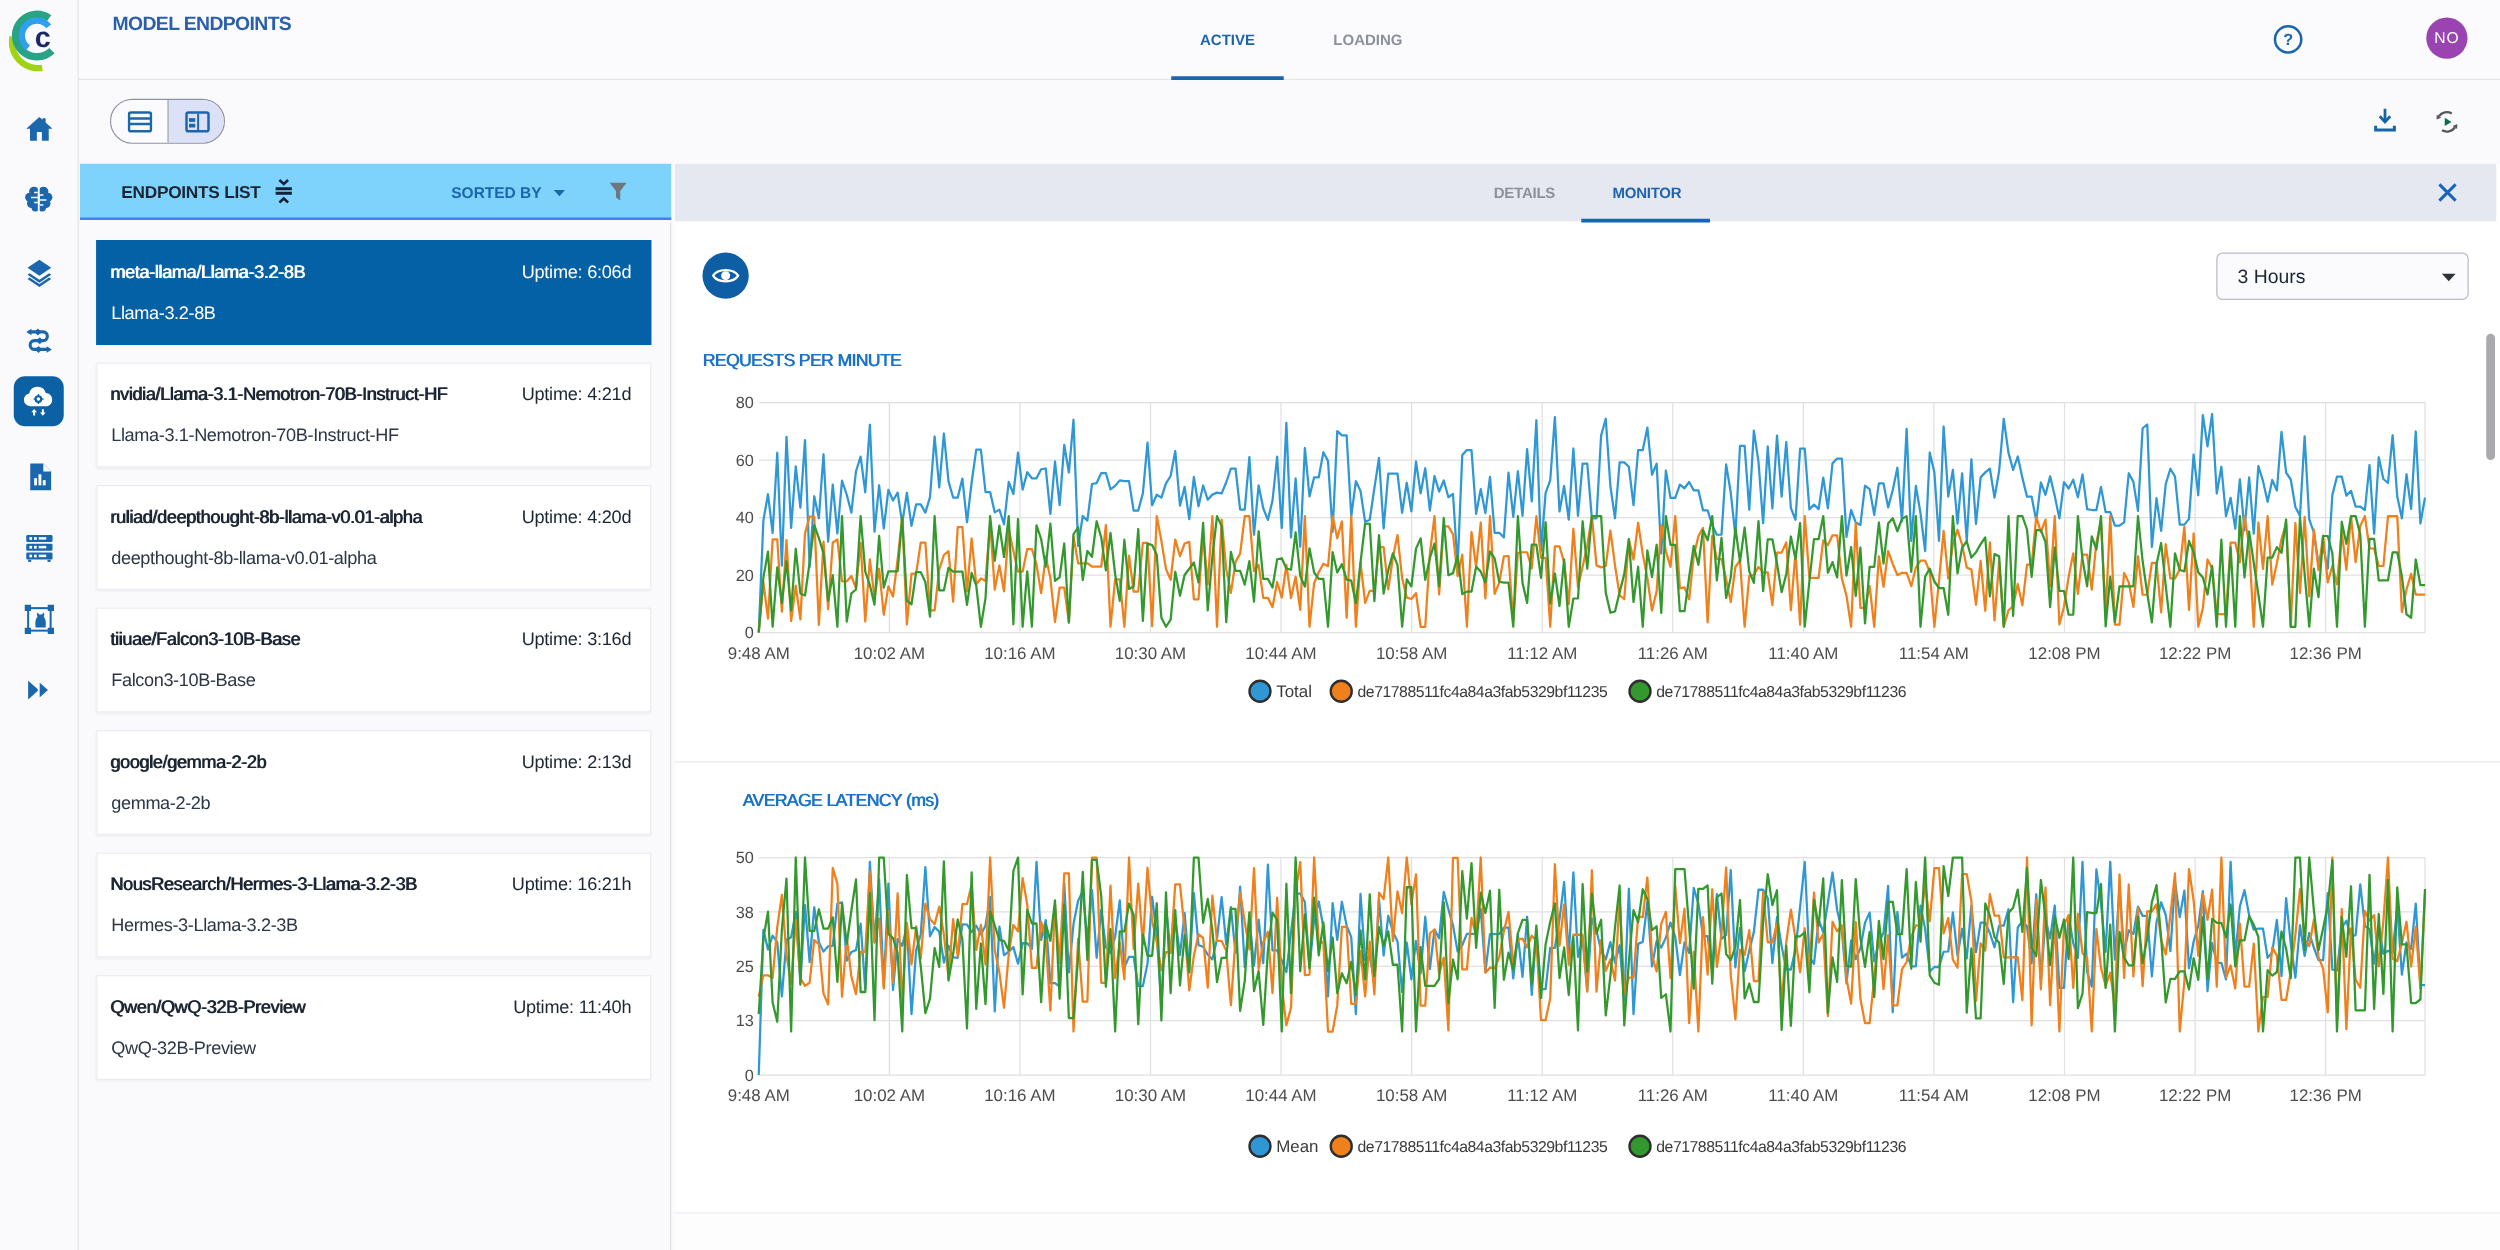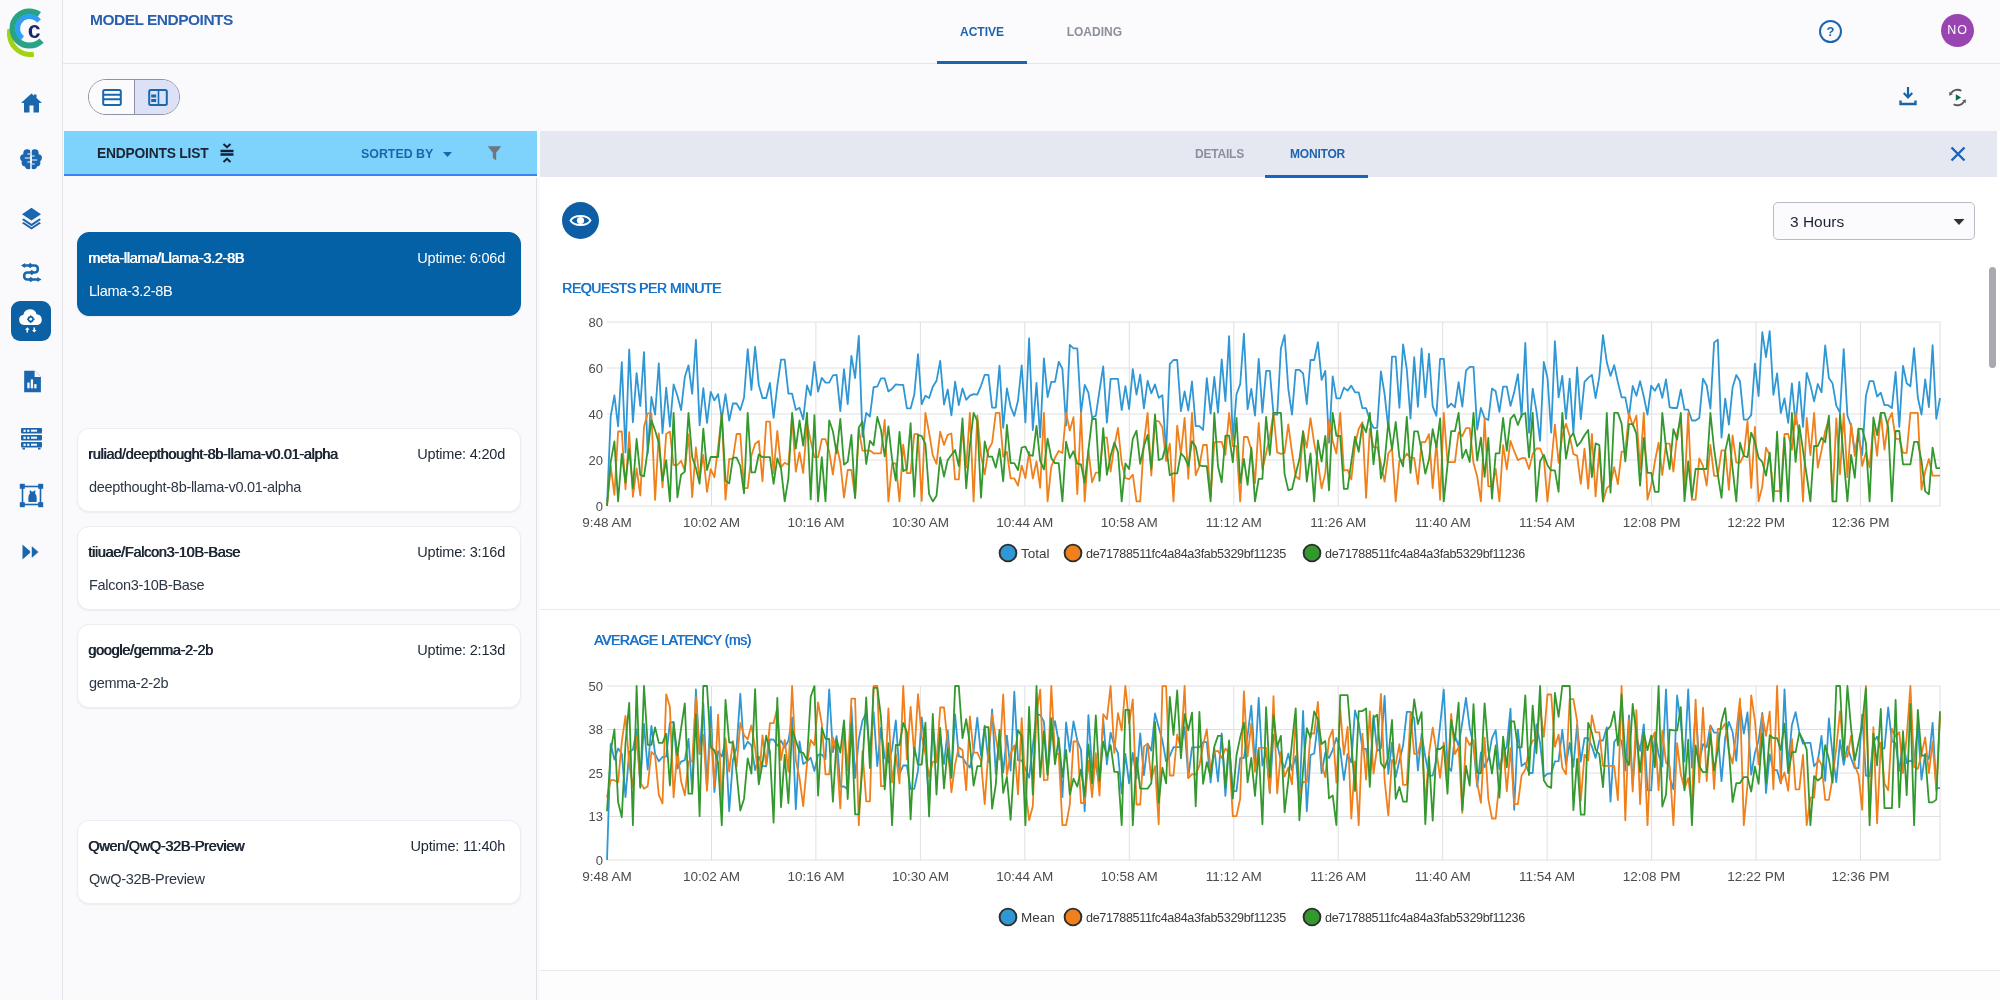--- a/index.html
+++ b/index.html
@@ -20,21 +20,21 @@
   #pill .hl { left:0; background:#fbfbfe; border-right:1px solid #8d93a0; }
   #pill .hr { left:46px; background:#dde1f8; }
   
   #sidebar { position:absolute; left:0; top:0; width:63px; height:1000px; background:#fafafd; border-right:1px solid #e3e3ea; }
   #selbox { position:absolute; left:11px; top:301px; width:40px; height:40px; background:#0b61a4; border-radius:9px; }
   
   #lp-head { position:absolute; left:64px; top:131px; width:473px; height:45px; background:#7dd3fc; border-bottom:2px solid #3b82f6; }
   #lp-title { position:absolute; left:33px; top:15px; font-size:13.8px; font-weight:bold; color:#1c2333; letter-spacing:-0.2px; }
   #lp-sorted { position:absolute; left:297px; top:16px; font-size:12.4px; font-weight:bold; color:#1d64ae; letter-spacing:0px; }
   #lp-body { position:absolute; left:64px; top:178px; width:473px; height:822px; background:#fafafc; border-right:1px solid #e0e1e8; }
-  .card { position:absolute; left:13px; width:444px; height:84px; background:#fff; border:1px solid #ececf2; border-radius:12px; box-shadow:0 1px 2px rgba(0,0,0,0.06);margin-top:40px; }
+  .card { position:absolute; left:13px; width:444px; height:84px; background:#fff; border:1px solid #ececf2; border-radius:0; box-shadow:0 1px 2px rgba(0,0,0,0.06); }
   .card.sel { background:#0561a6; border-color:#0561a6; }
   .ct { position:absolute; left:10px; top:17px; font-size:14.5px; font-weight:normal; text-shadow:0.7px 0 currentColor; color:#1c2633; letter-spacing:-0.3px; white-space:nowrap; }
   .cu { position:absolute; right:15px; top:17px; font-size:14.5px; color:#1c2633; letter-spacing:-0.2px; }
   .cs { position:absolute; left:11px; top:50px; font-size:14.5px; color:#2c3644; letter-spacing:-0.3px; }
   .sel .ct,.sel .cu,.sel .cs { color:#fff; }
   
   #rp { position:absolute; left:540px; top:131px; width:1460px; height:990px; background:#fff; }
   #rp-head { position:absolute; left:0; top:0; width:1457px; height:46px; background:#e5e8f1; }
   .rtab { position:absolute; top:16px; font-size:12px; font-weight:bold; letter-spacing:-0.2px; }
   #rtab-det { left:655px; color:#8b909b; }
@@ -200,34 +200,44 @@
   <svg style="position:absolute;left:423px;top:14px" width="15" height="17" viewBox="0 0 17 18">
 <path d="M0.8 0.8 H16.2 L10.4 8.2 V16.8 L6.6 14 V8.2 Z" fill="#6f7680"></path>
     </svg>
 </div>
 <div id="lp-body">
   <div class="card sel" style="top:14px;">
     <div class="ct">meta-llama/Llama-3.2-8B</div>
       <div class="cu">Uptime: 6:06d</div>
       <div class="cs">Llama-3.2-8B</div>
   </div>
+  <div class="card" style="top:112px;">
+    <div class="ct">nvidia/Llama-3.1-Nemotron-70B-Instruct-HF</div>
+      <div class="cu">Uptime: 4:21d</div>
+      <div class="cs">Llama-3.1-Nemotron-70B-Instruct-HF</div>
+  </div>
   <div class="card" style="top:210px;">
     <div class="ct">ruliad/deepthought-8b-llama-v0.01-alpha</div>
       <div class="cu">Uptime: 4:20d</div>
       <div class="cs">deepthought-8b-llama-v0.01-alpha</div>
   </div>
   <div class="card" style="top:308px;">
     <div class="ct">tiiuae/Falcon3-10B-Base</div>
       <div class="cu">Uptime: 3:16d</div>
       <div class="cs">Falcon3-10B-Base</div>
   </div>
   <div class="card" style="top:406px;">
     <div class="ct">google/gemma-2-2b</div>
       <div class="cu">Uptime: 2:13d</div>
       <div class="cs">gemma-2-2b</div>
+  </div>
+  <div class="card" style="top:504px;">
+    <div class="ct">NousResearch/Hermes-3-Llama-3.2-3B</div>
+      <div class="cu">Uptime: 16:21h</div>
+      <div class="cs">Hermes-3-Llama-3.2-3B</div>
   </div>
   <div class="card" style="top:602px;">
     <div class="ct">Qwen/QwQ-32B-Preview</div>
       <div class="cu">Uptime: 11:40h</div>
       <div class="cs">QwQ-32B-Preview</div>
   </div>
 </div>
 
 <div id="rp">
   <div id="rp-head">

